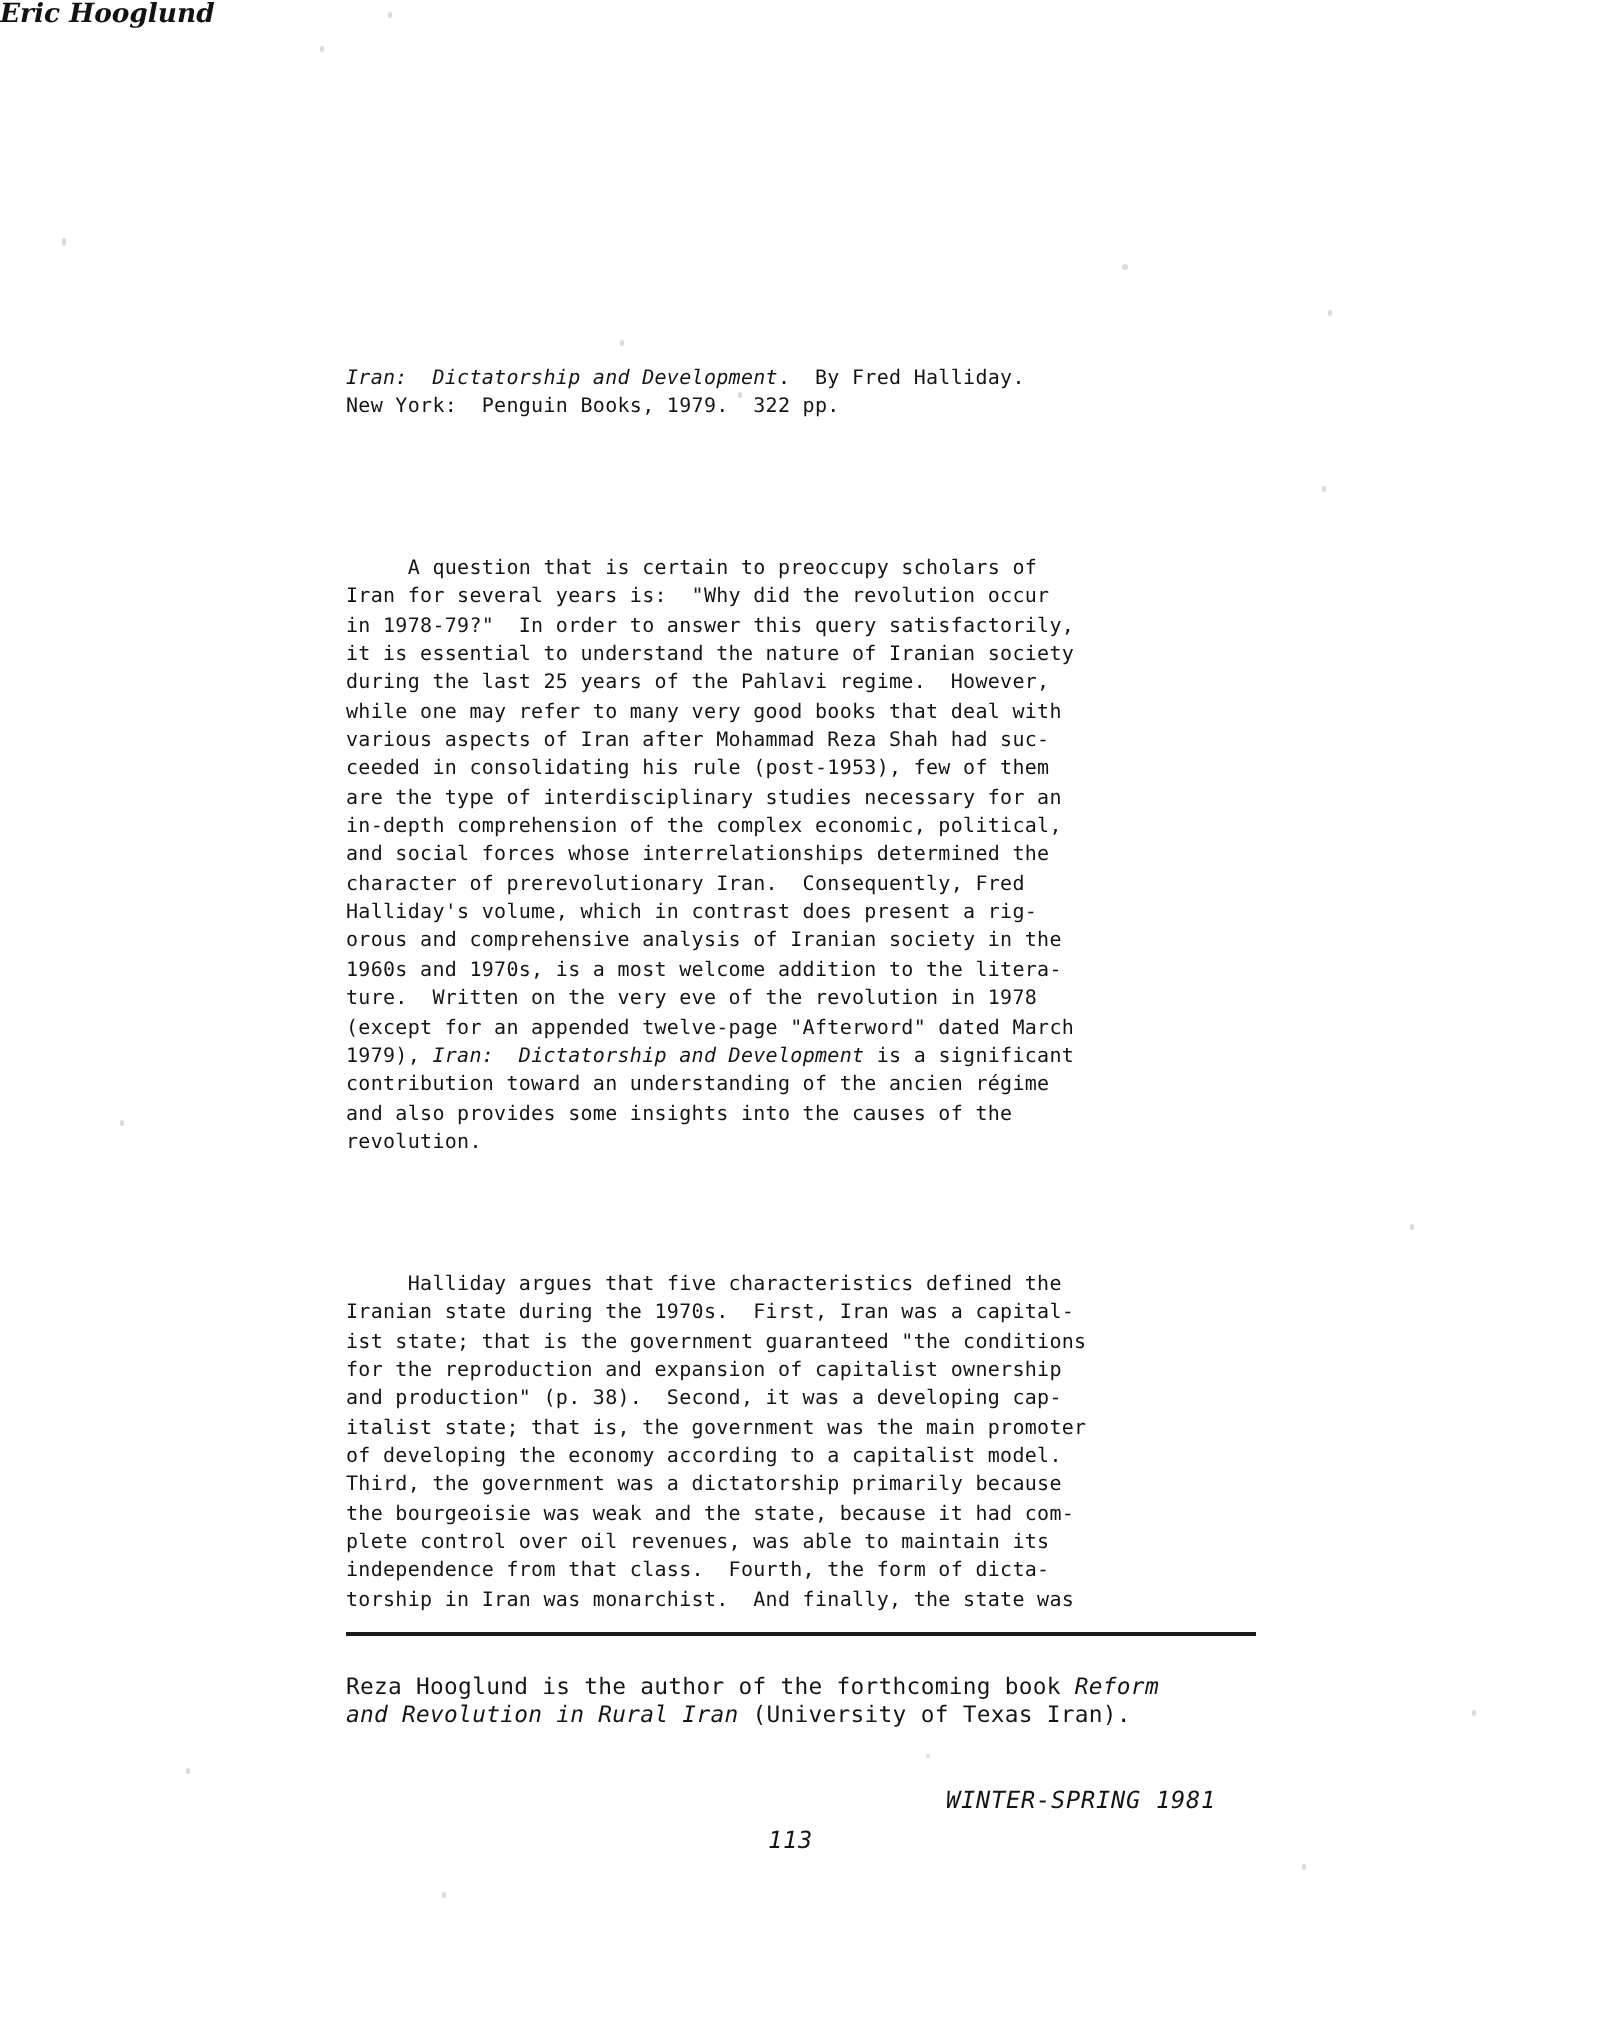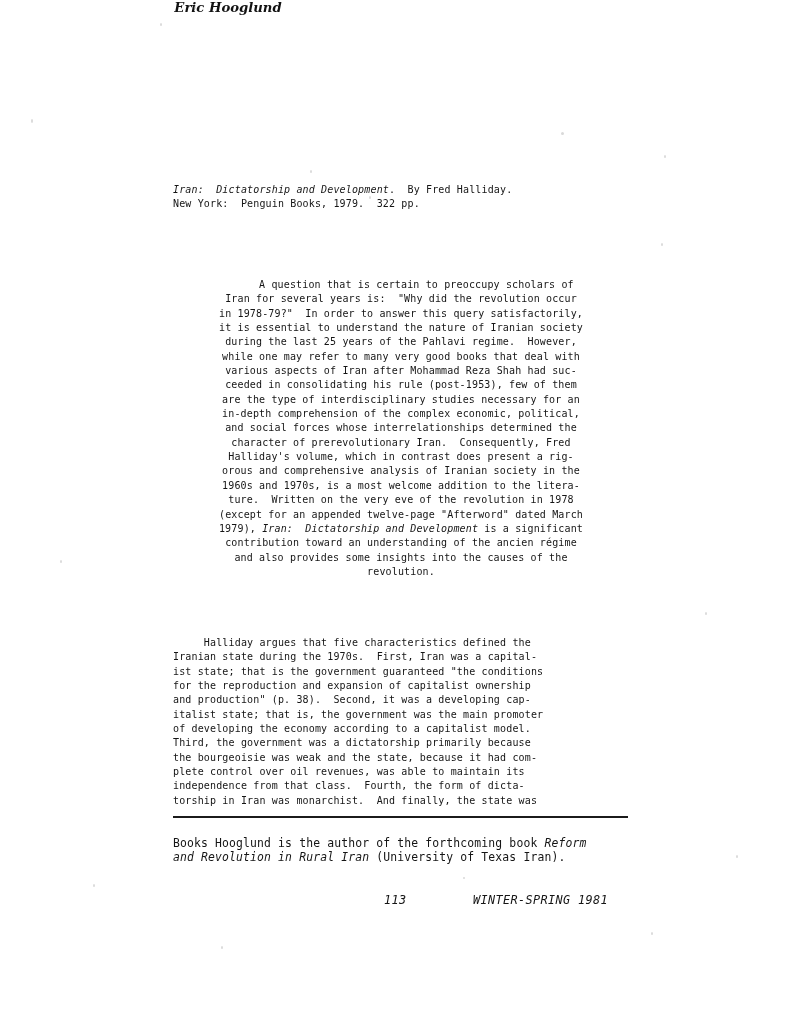--- a/index.html
+++ b/index.html
@@ -34,30 +34,30 @@
   }
 
   
   #ref-header { top: 183px; }
 
   
   #byline {
     top: 240px;
     left: 173px;
     width: 456px;
-    text-align: center;
+    text-align: left;
     font-family: "DejaVu Serif", "Liberation Serif", serif;
     font-weight: bold;
     font-style: italic;
     font-size: 13.2px;
     color: #121212;
   }
 
   
-  #para-1 { top: 278px; text-align: center; }
+  #para-1 { top: 278px; }
   #para-2 { top: 636px; }
 
   
   #footnote-rule {
     position: absolute;
     left: 173px;
     top: 816px;
     width: 455px;
     height: 2px;
     background: #1b1b1b;
@@ -76,21 +76,21 @@
   }
   .footer-item {
     position: absolute;
     font-family: "DejaVu Sans Mono", "Liberation Mono", monospace;
     font-style: italic;
     font-size: 11.8px;
     letter-spacing: 0.4px;
     color: #151515;
     white-space: pre;
   }
-  #page-number { left: 211px; }
+  #page-number { left: 211px; margin-top: 20px; }
   #issue-date  { left: 300px; }
 
   em.title {
     font-style: italic;
   }
 
   
   .speckle {
     position: absolute;
     background: #b9b9b9;
@@ -154,21 +154,21 @@
 italist state; that is, the government was the main promoter
 of developing the economy according to a capitalist model.
 Third, the government was a dictatorship primarily because
 the bourgeoisie was weak and the state, because it had com-
 plete control over oil revenues, was able to maintain its
 independence from that class.  Fourth, the form of dicta-
 torship in Iran was monarchist.  And finally, the state was</div>
 
   <div id="footnote-rule"></div>
 
-  <div class="block mono footnote-text" id="footnote"><span>Books Hooglund is the author of the forthcoming book </span><em class="title">Reform
+  <div class="block mono footnote-text" id="footnote"><span>Reza Hooglund is the author of the forthcoming book </span><em class="title">Reform
 and Revolution in Rural Iran</em><span> (University of Texas Iran).</span></div>
 
   <div id="footer">
     <span class="footer-item" id="page-number">113</span>
     <span class="footer-item" id="issue-date">WINTER-SPRING 1981</span>
   </div>
 
 </div>
 
 </body></html>

